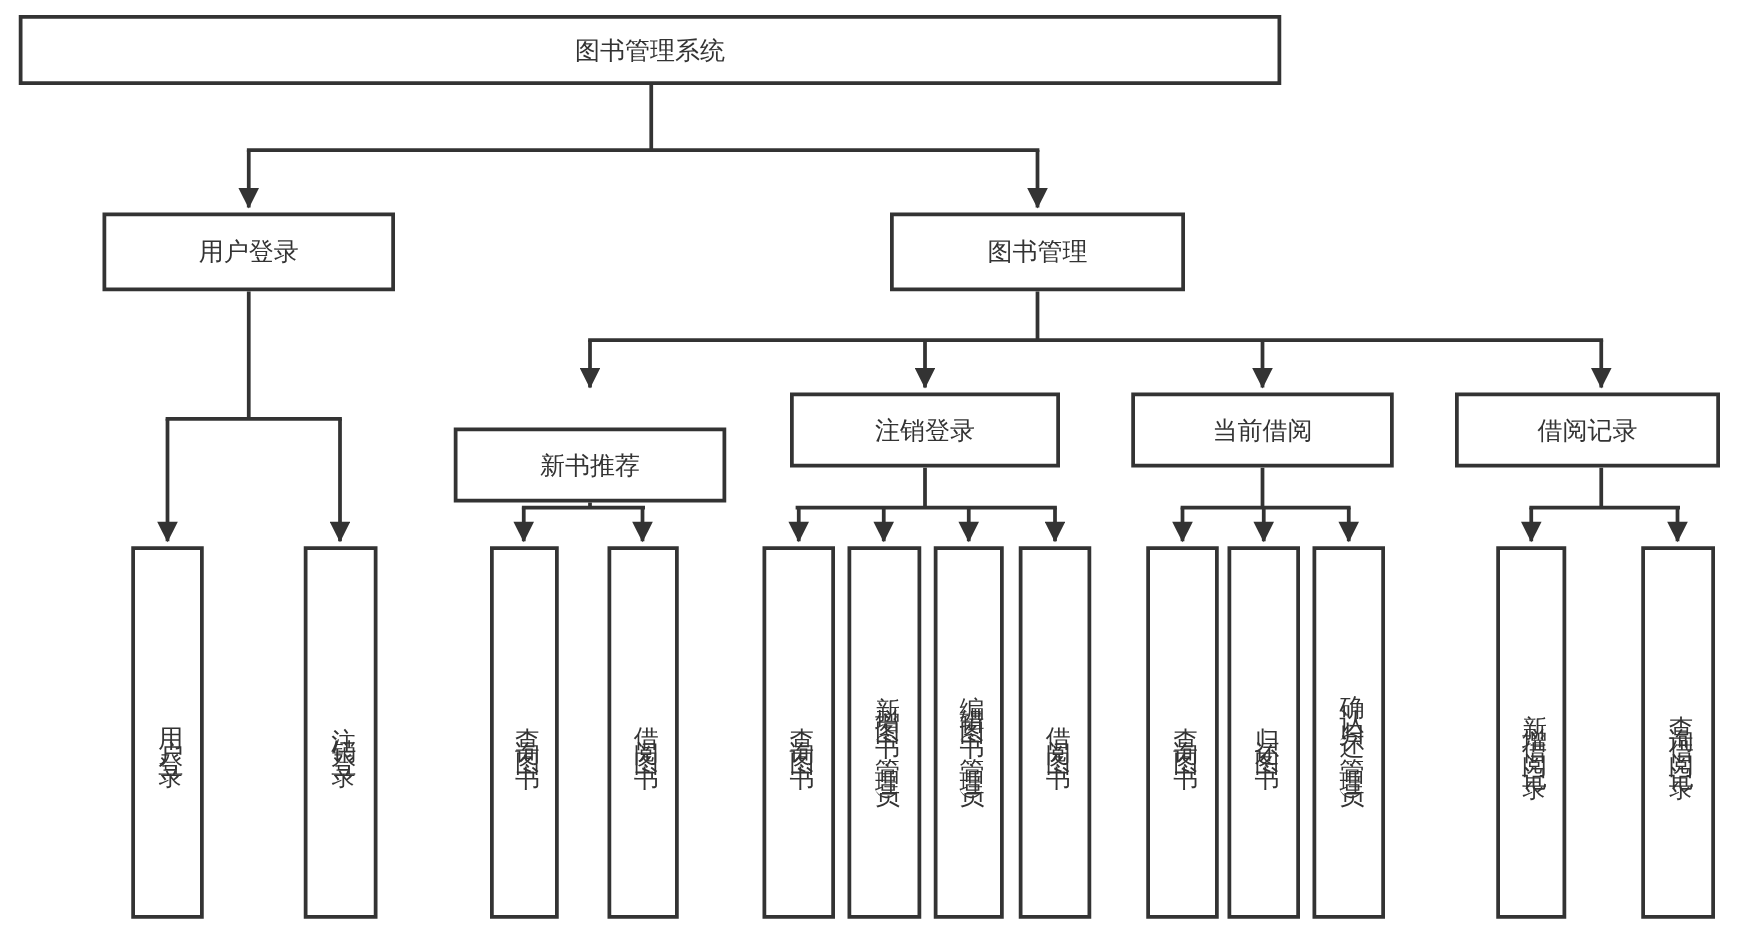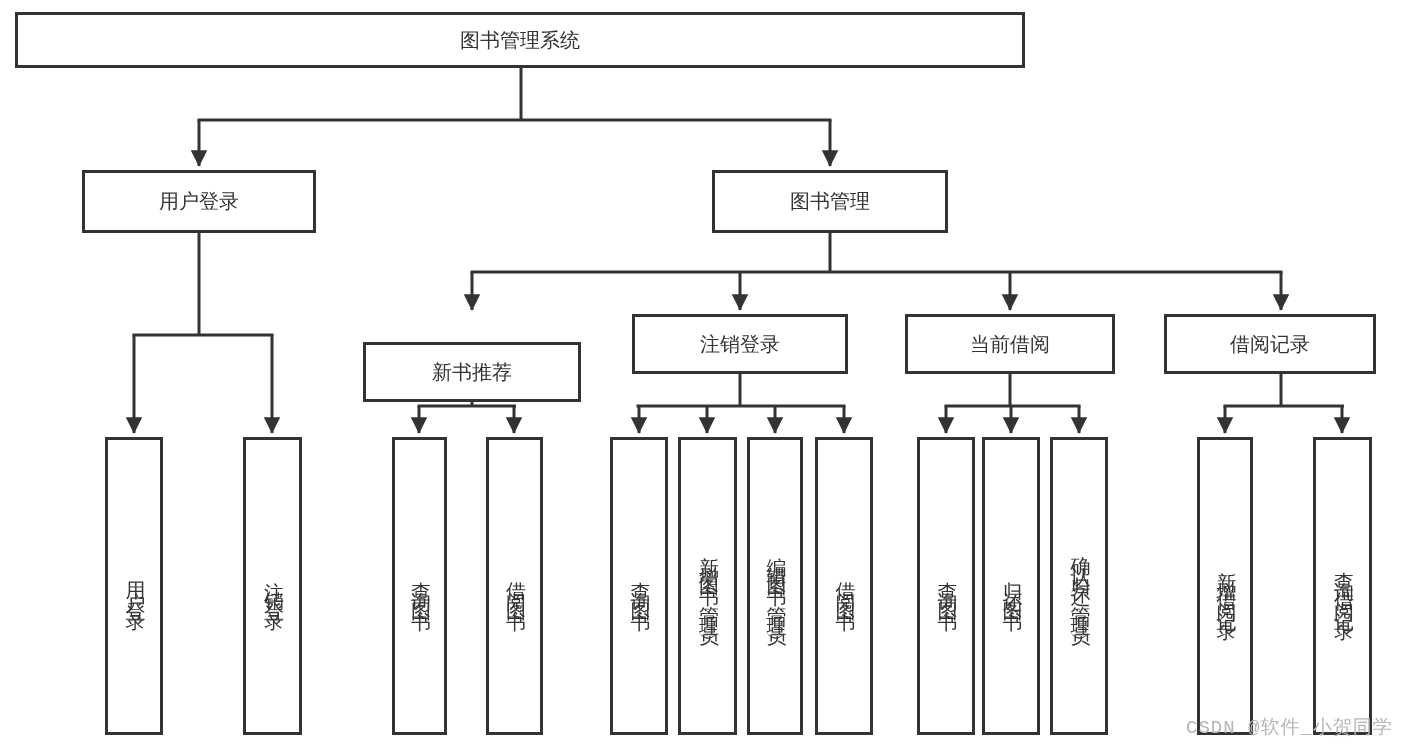--- a/index.html
+++ b/index.html
@@ -174,15 +174,14 @@
     <span>确认归还（管理员）</span>
   </div>
 
   <div class="node vnode" style="left:1197px;top:437px;width:56px;height:298px;">
     <span>新增借阅记录</span>
   </div>
   <div class="node vnode" style="left:1313px;top:437px;width:59px;height:298px;">
     <span>查询借阅记录</span>
   </div>
 
-  <div id="watermark">CSDN @软件_小贺同学</div>
 
 </div>
 
 </body></html>

